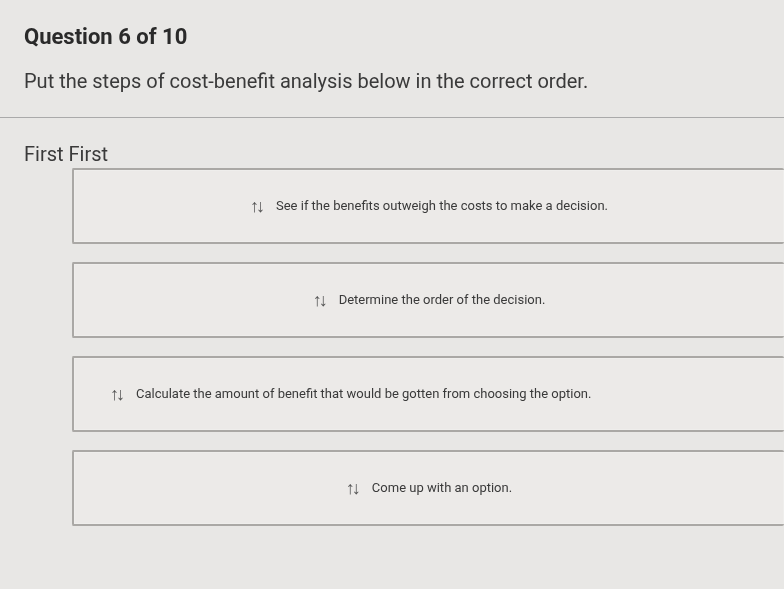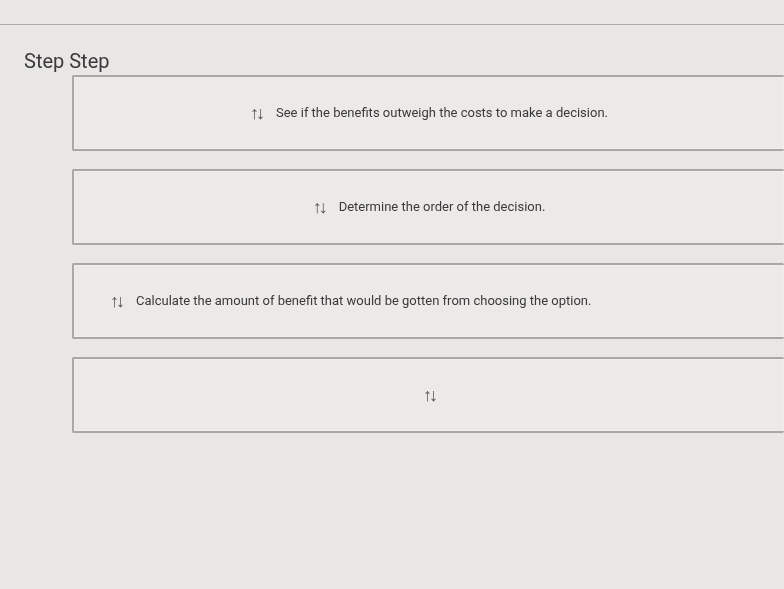--- a/index.html
+++ b/index.html
@@ -79,22 +79,24 @@
     }
     .item-3 {
       justify-content: flex-start;
       padding-left: 36px;
     }
   </style>
 </head>
 <body>
 
 <div class="container">
+  <div class="question-header">Question 6 of 10</div>
+  <div class="instruction">Put the steps of cost-benefit analysis below in the correct order.</div>
   <hr class="divider">
-  <div class="first-step-label">Step Step</div>
+  <div class="first-step-label">First First</div>
 
   <div class="items-wrap">
 
     <div class="order-item">
       <div class="content">
         <span class="sort-icon">↑↓</span>
         <span class="item-text">See if the benefits outweigh the costs to make a decision.</span>
       </div>
     </div>
 
@@ -108,17 +110,18 @@
     <div class="order-item item-3">
       <div class="content">
         <span class="sort-icon">↑↓</span>
         <span class="item-text">Calculate the amount of benefit that would be gotten from choosing the option.</span>
       </div>
     </div>
 
     <div class="order-item">
       <div class="content">
         <span class="sort-icon">↑↓</span>
+        <span class="item-text">Come up with an option.</span>
       </div>
     </div>
 
   </div>
 </div>
 
 </body></html>

